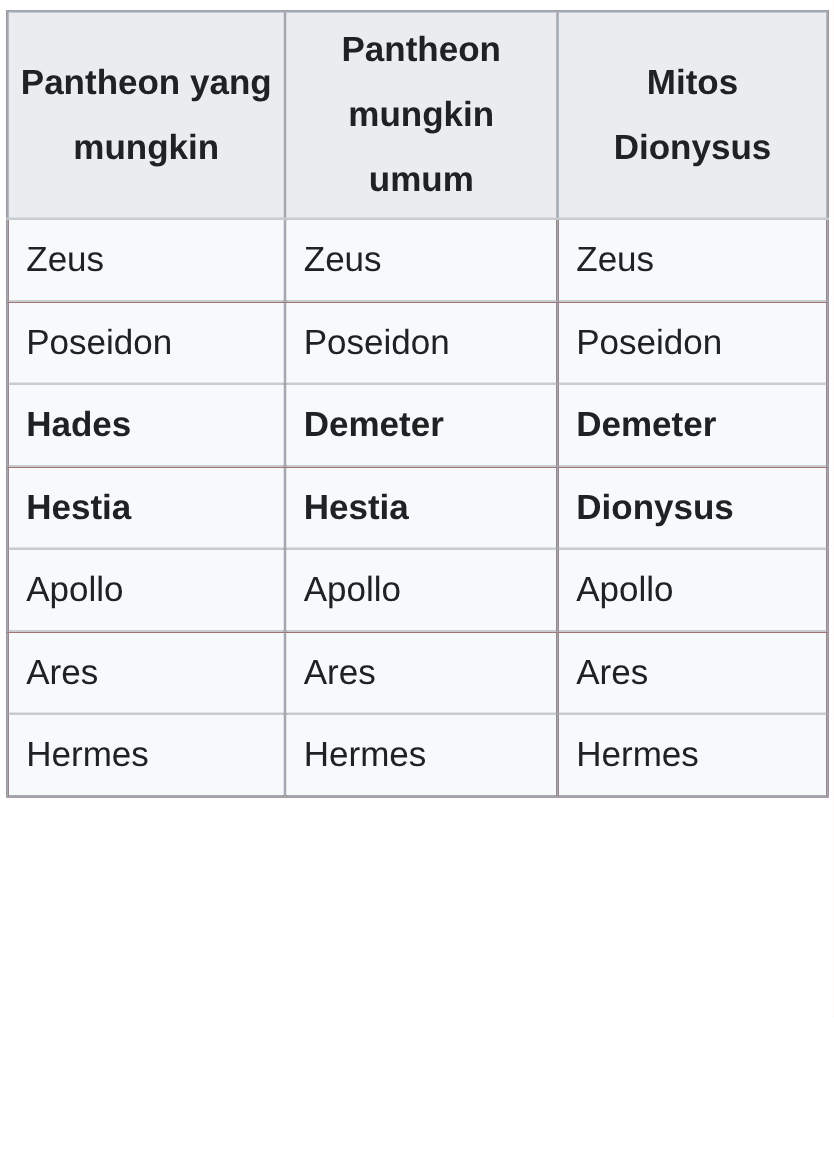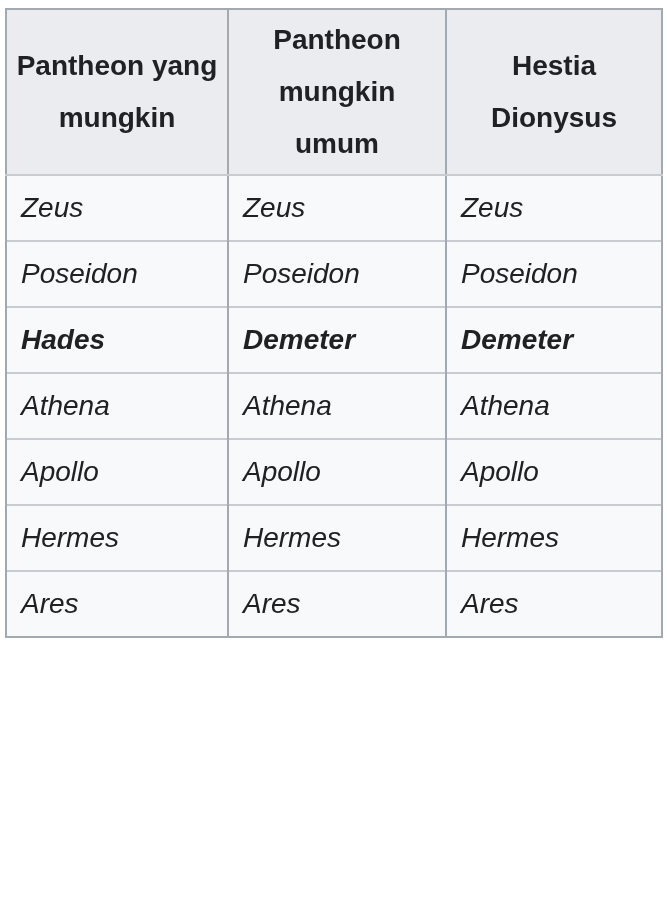--- a/index.html
+++ b/index.html
@@ -43,21 +43,20 @@
     font-size: 28px;
     line-height: 34px;
     text-align: left;
     padding: 15px 14px;
     border-left: 2px solid #a2a9b1;
     border-right: 2px solid #a2a9b1;
     border-top: 2px solid #c8ccd1;
     color: #202122;
     overflow: hidden;
     white-space: nowrap;
-    font-style: italic;
   }
   table.pantheon tr.bold-row td {
     font-weight: bold;
   }
   col.c1 { width: 222px; }
   col.c2 { width: 218px; }
   col.c3 { width: 216px; }
 </style>
 </head>
 <body>
@@ -67,55 +66,55 @@
     <table class="pantheon">
       <colgroup>
         <col class="c1">
           <col class="c2">
           <col class="c3">
       </colgroup>
       <thead>
         <tr>
           <th>Pantheon yang mungkin</th>
           <th>Pantheon mungkin umum</th>
-          <th>Hestia Dionysus</th>
+          <th>Mitos Dionysus</th>
         </tr>
       </thead>
       <tbody>
         <tr>
           <td>Zeus</td>
           <td>Zeus</td>
           <td>Zeus</td>
         </tr>
         <tr>
           <td>Poseidon</td>
           <td>Poseidon</td>
           <td>Poseidon</td>
         </tr>
         <tr class="bold-row">
           <td>Hades</td>
           <td>Demeter</td>
           <td>Demeter</td>
         </tr>
-        <tr>
-          <td>Athena</td>
-          <td>Athena</td>
-          <td>Athena</td>
+        <tr class="bold-row">
+          <td>Hestia</td>
+          <td>Hestia</td>
+          <td>Dionysus</td>
         </tr>
         <tr>
           <td>Apollo</td>
           <td>Apollo</td>
           <td>Apollo</td>
         </tr>
         <tr>
+          <td>Ares</td>
+          <td>Ares</td>
+          <td>Ares</td>
+        </tr>
+        <tr>
           <td>Hermes</td>
           <td>Hermes</td>
           <td>Hermes</td>
-        </tr>
-        <tr>
-          <td>Ares</td>
-          <td>Ares</td>
-          <td>Ares</td>
         </tr>
       </tbody>
     </table>
   </div>
 </div>
 
 </body></html>

